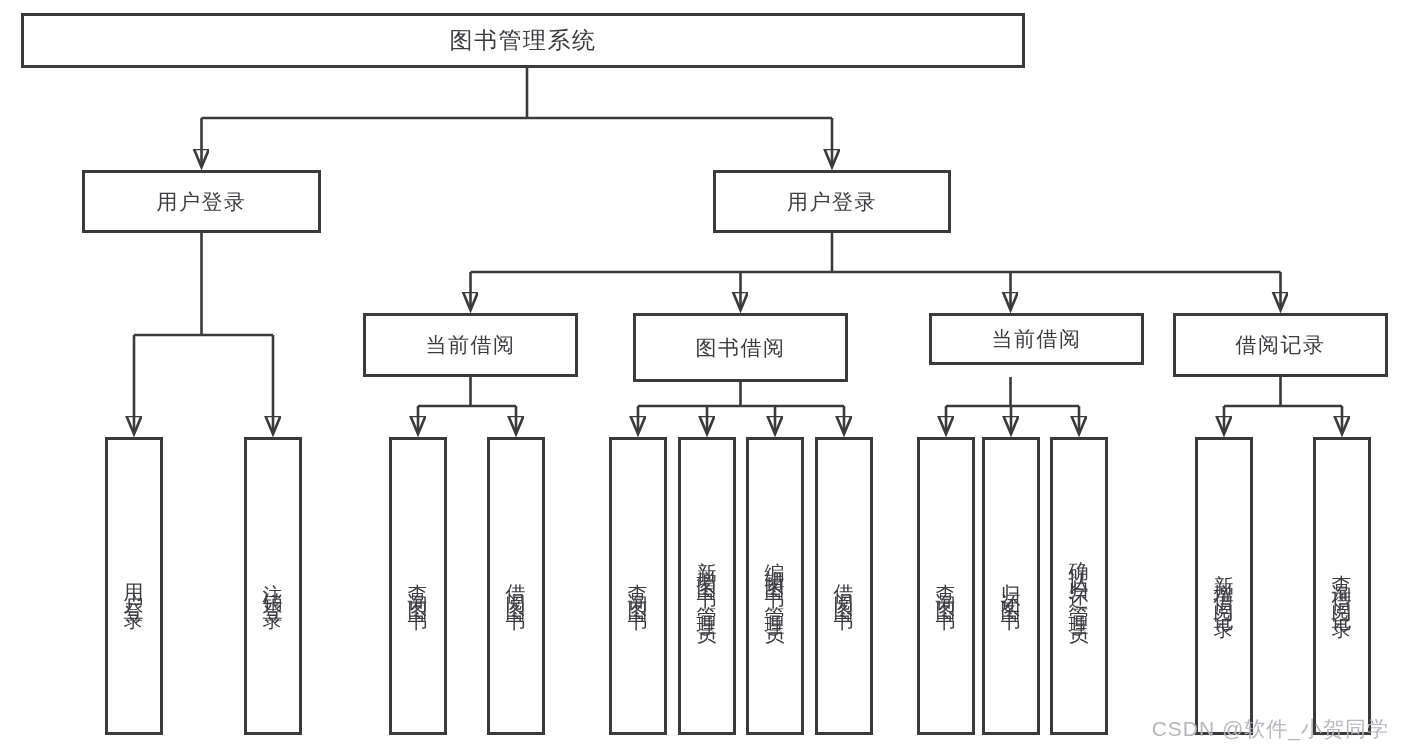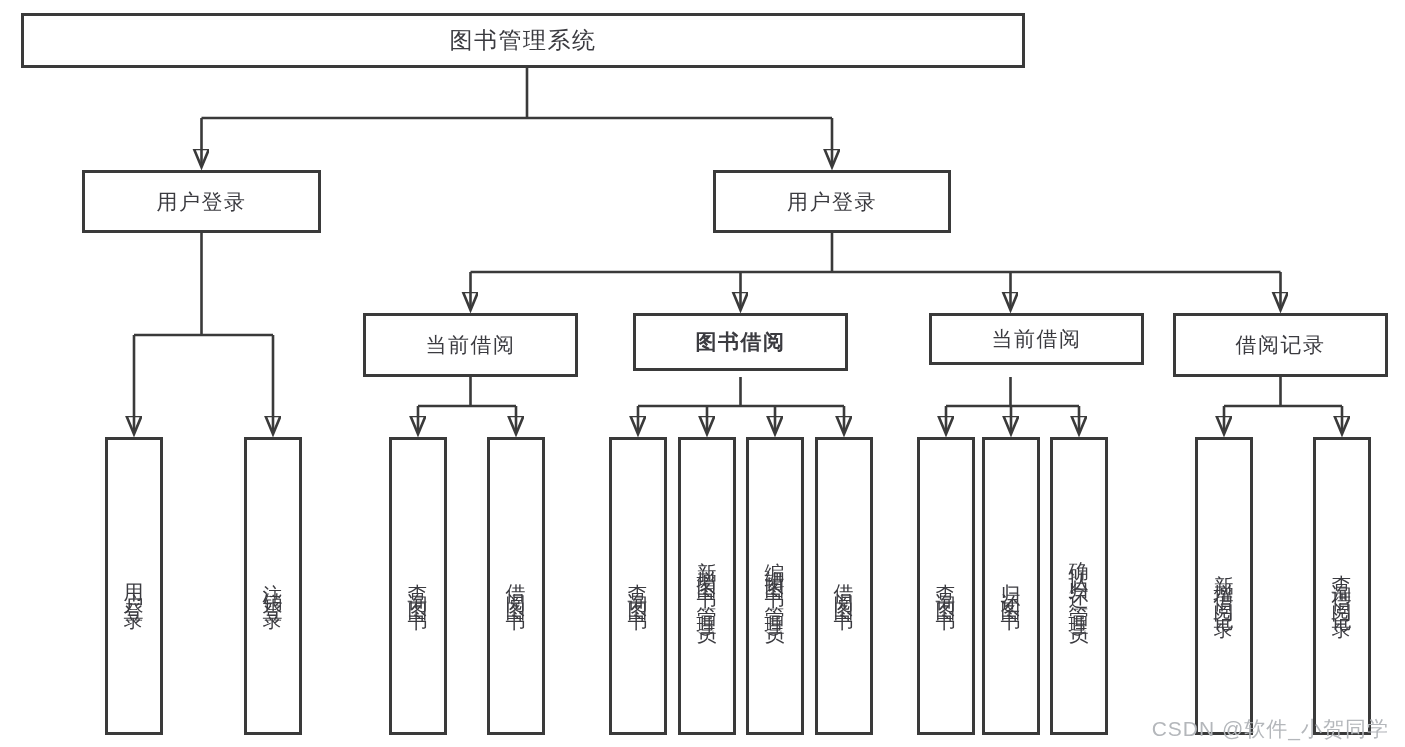--- a/index.html
+++ b/index.html
@@ -10,21 +10,21 @@
         display:flex;align-items:center;justify-content:center;color:#3b3b40;}
   .h-node{font-size:21px;letter-spacing:1.5px;}
   .root-node{left:21px;top:13px;width:1004px;height:55px;font-size:23px;}
   .v-node{writing-mode:vertical-rl;text-orientation:mixed;font-size:20px;letter-spacing:9px;
           width:58px;height:298px;top:437px;justify-content:center;line-height:1;}
   
   .n-user-login{left:82px;top:170px;width:239px;height:63px;}
   .n-book-mgmt{left:713px;top:170px;width:238px;height:63px;}
   
   .n-new-book-rec{left:363px;top:313px;width:215px;height:64px;}
-  .n-book-borrow{left:633px;top:313px;width:215px;height:58px;font-weight:bold;}
+  .n-book-borrow{left:633px;top:313px;width:215px;height:69px;}
   .n-current-borrow{left:929px;top:313px;width:215px;height:52px;}
   .n-borrow-records{left:1173px;top:313px;width:215px;height:64px;align-items:center;}
   
   .n-ul-login{left:105px;}   .n-ul-logout{left:244px;}
   .n-nb-query{left:389px;}   .n-nb-borrow{left:487px;}
   .n-bb-query{left:609px;}   .n-bb-add{left:678px;}  .n-bb-edit{left:746px;}  .n-bb-borrow{left:815px;}
   .n-cb-query{left:917px;}   .n-cb-return{left:982px;} .n-cb-confirm{left:1050px;}
   .n-br-add{left:1195px;}    .n-br-query{left:1313px;}
   .watermark{position:absolute;right:16px;bottom:4px;font-size:21px;color:#b4b7bb;
              letter-spacing:1px;z-index:5;text-align:right;}

